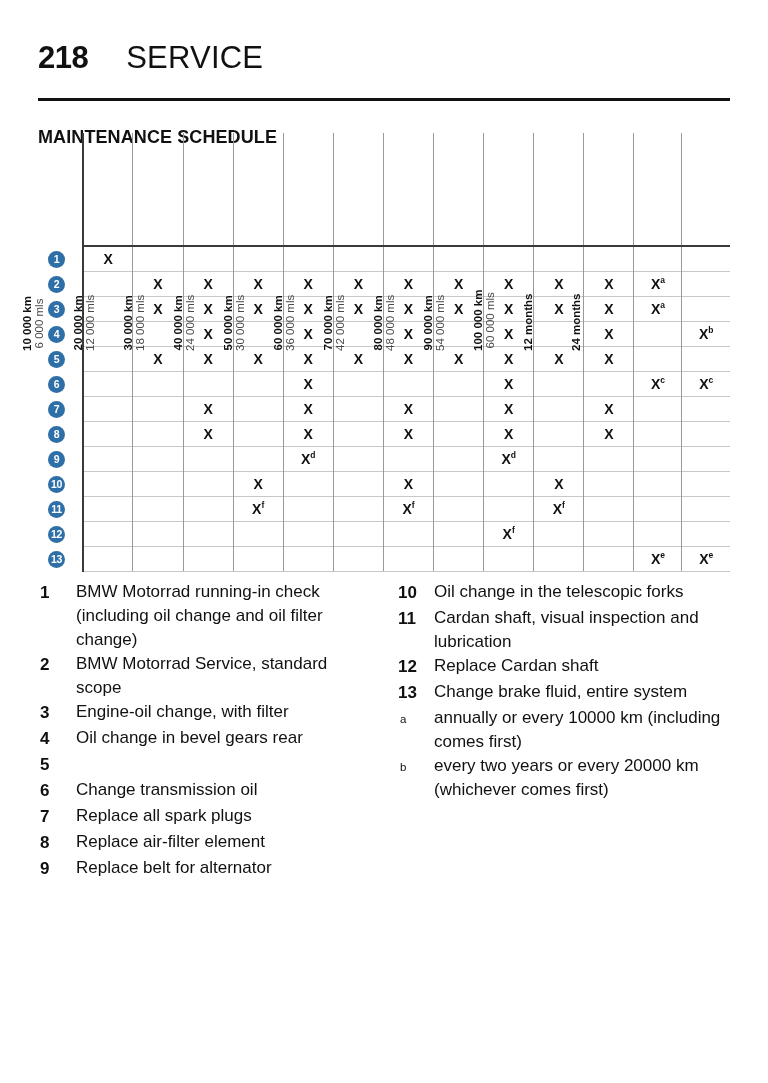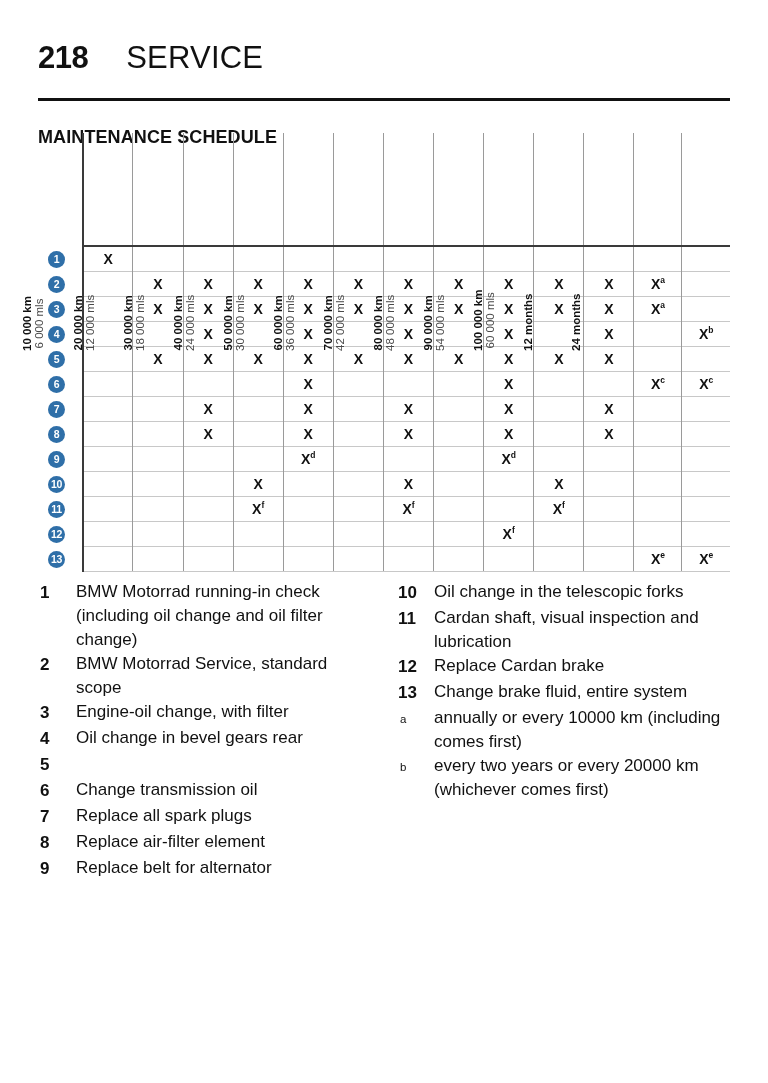--- a/index.html
+++ b/index.html
@@ -615,21 +615,21 @@
       <div class="legend-row">
         <div class="legend-num">10</div>
         <div class="legend-text">Oil change in the telescopic forks</div>
       </div>
       <div class="legend-row">
         <div class="legend-num">11</div>
         <div class="legend-text">Cardan shaft, visual inspection and lubrication</div>
       </div>
       <div class="legend-row">
         <div class="legend-num">12</div>
-        <div class="legend-text">Replace Cardan brake</div>
+        <div class="legend-text">Replace Cardan shaft</div>
       </div>
       <div class="legend-row">
         <div class="legend-num">13</div>
         <div class="legend-text">Change brake fluid, entire system</div>
       </div>
       <div class="legend-row">
         <div class="legend-num note">a</div>
         <div class="legend-text">annually or every 10000 km (including comes first)</div>
       </div>
       <div class="legend-row">

